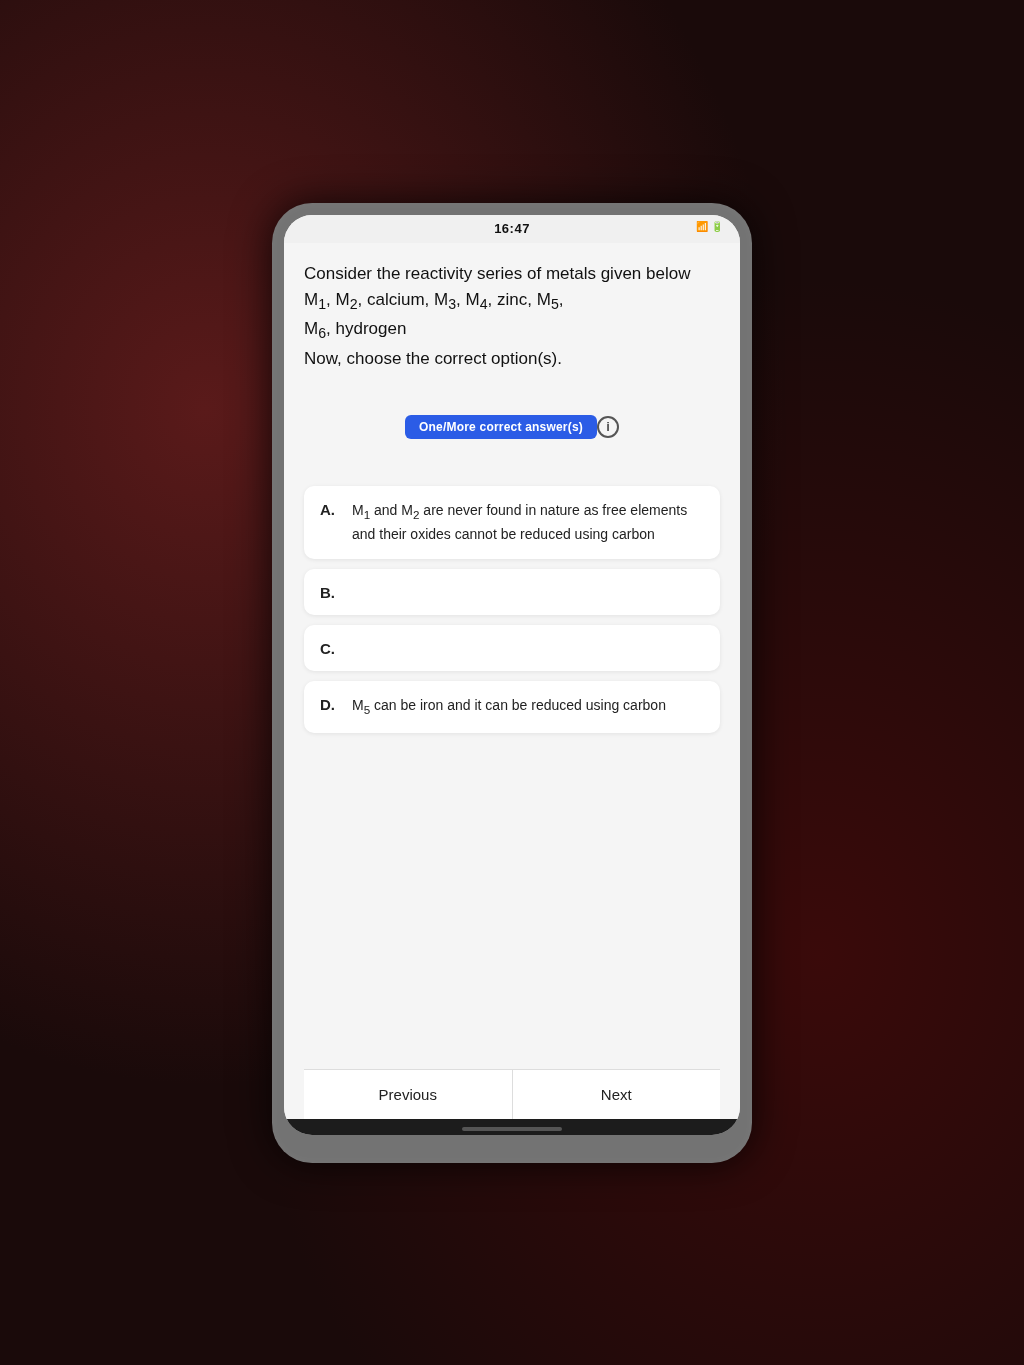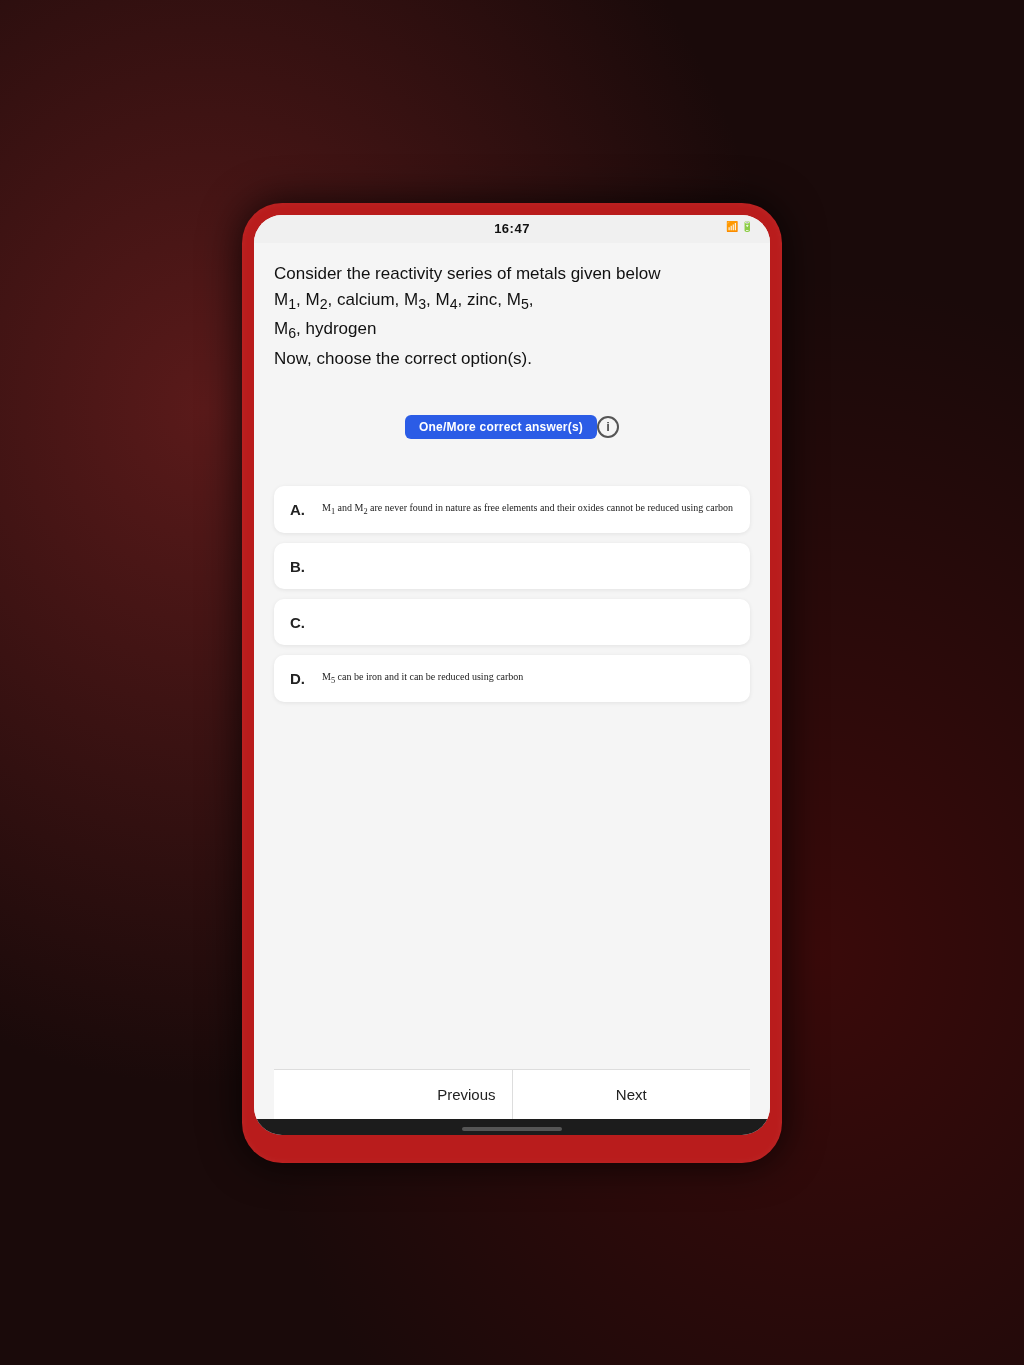--- a/index.html
+++ b/index.html
@@ -11,23 +11,23 @@
         radial-gradient(ellipse at 80% 70%, #3a0a0a 0%, transparent 50%);
       display: flex;
       justify-content: center;
       align-items: center;
       min-height: 1365px;
       width: 1024px;
       font-family: Arial, sans-serif;
     }
 
     .phone-outer {
-      width: 540px;
+      width: 480px;
       min-height: 960px;
-      background: #b91c1c;
+      background: #737373;
       border-radius: 40px;
       padding: 12px;
       box-shadow: 0 0 40px rgba(0,0,0,0.8), inset 0 0 10px rgba(255,255,255,0.05);
       position: relative;
     }
 
     .phone-screen {
       background: #f0f0f0;
       border-radius: 28px;
       overflow: hidden;
@@ -132,24 +132,23 @@
 
     .option-label {
       font-size: 15px;
       font-weight: 600;
       color: #222;
       min-width: 20px;
       padding-top: 1px;
     }
 
     .option-text {
-      font-size: 10px;
+      font-size: 14px;
       line-height: 1.55;
       color: #222;
-      font-family: Liberation Serif, serif;
     }
 
     .nav-buttons {
       display: flex;
       background: white;
       border-top: 1px solid #ddd;
       margin-top: 12px;
     }
 
     .nav-btn {
@@ -159,21 +158,20 @@
       border: none;
       font-size: 15px;
       font-weight: 500;
       color: #222;
       cursor: pointer;
       text-align: center;
     }
 
     .nav-btn:first-child {
       border-right: 1px solid #ddd;
-      text-align: right;
     }
 
     .home-indicator {
       background: #1c1c1c;
       display: flex;
       justify-content: center;
       align-items: center;
       padding: 8px 0 4px;
     }
 

